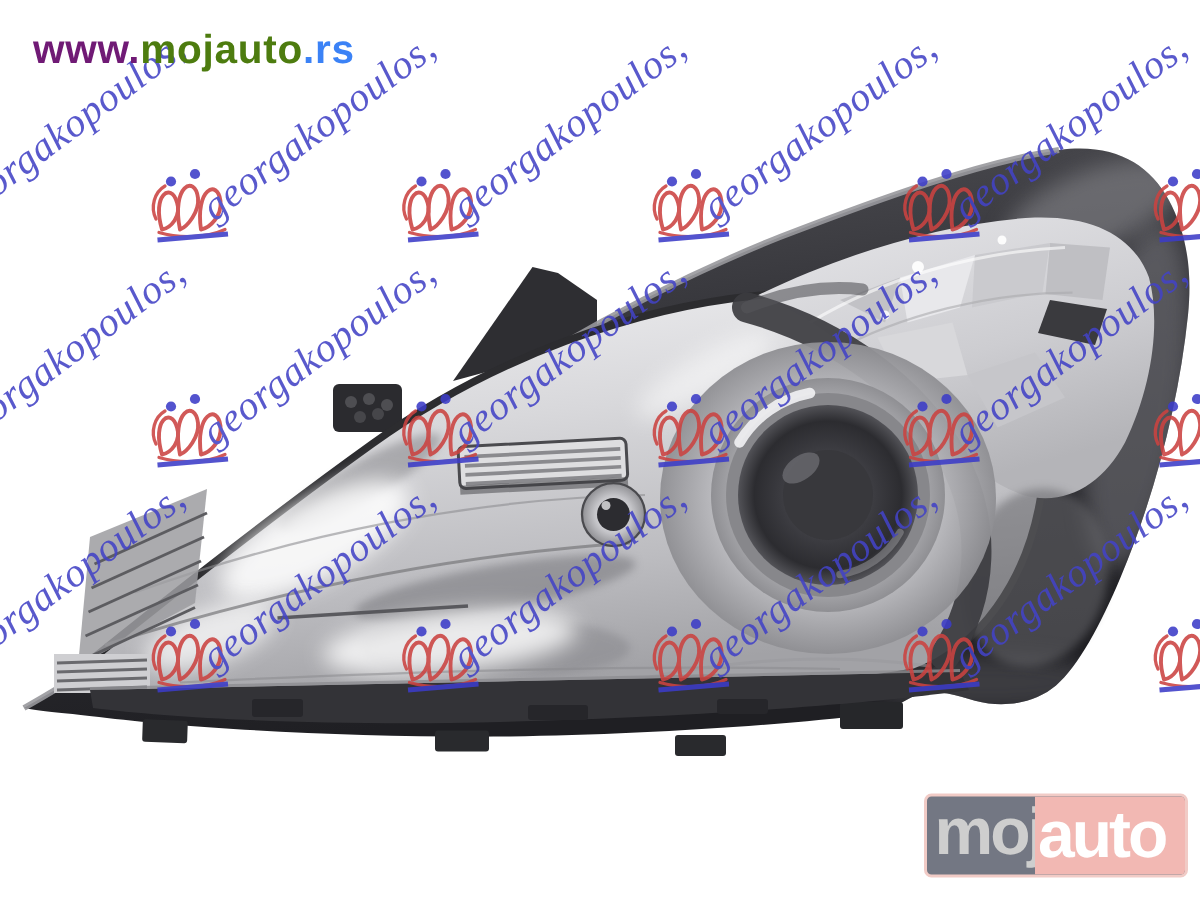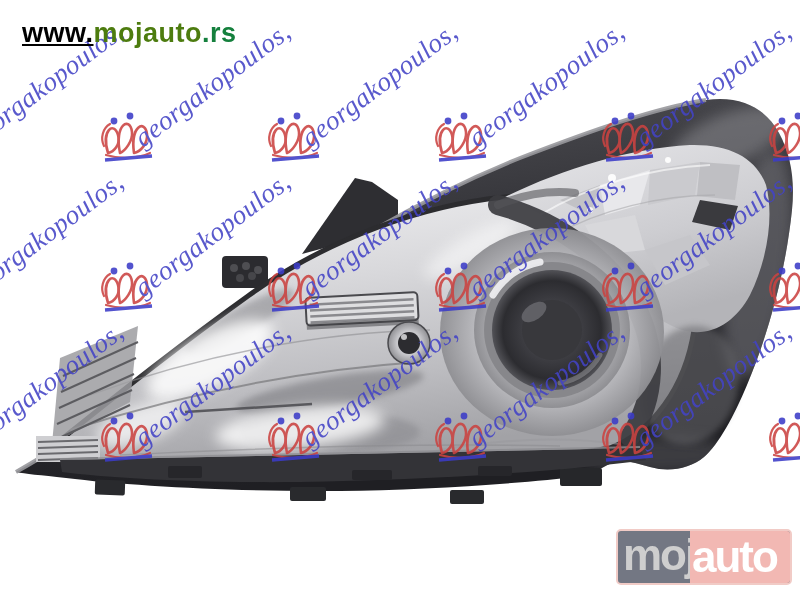--- a/index.html
+++ b/index.html
@@ -250,21 +250,21 @@
       <use href="#wm-tile" x="795" y="290"></use>
       <use href="#wm-tile" x="-40" y="440"></use>
       <use href="#wm-tile" x="127" y="440"></use>
       <use href="#wm-tile" x="294" y="440"></use>
       <use href="#wm-tile" x="461" y="440"></use>
       <use href="#wm-tile" x="628" y="440"></use>
       <use href="#wm-tile" x="795" y="440"></use>
     </svg>
 
   <div class="site-url">
-    <span style="color: #000000; text-decoration: underline;">www.</span><span style="color: #4d7c0f;">mojauto</span><span style="color: #15803d;">.rs</span>
+    <span style="color: #701a75;">www.</span><span style="color: #4d7c0f;">mojauto</span><span style="color: #3b82f6;">.rs</span>
   </div>
 
   <div class="brand-logo" style="border-color: rgb(231, 166, 158);">
     <div class="p1" style="color: rgb(171, 171, 171);">moj</div>
     <div class="p2" style="color: rgb(255, 255, 255); background: rgb(233, 134, 125);">auto</div>
   </div>
 
 </div>
 
 </body></html>

